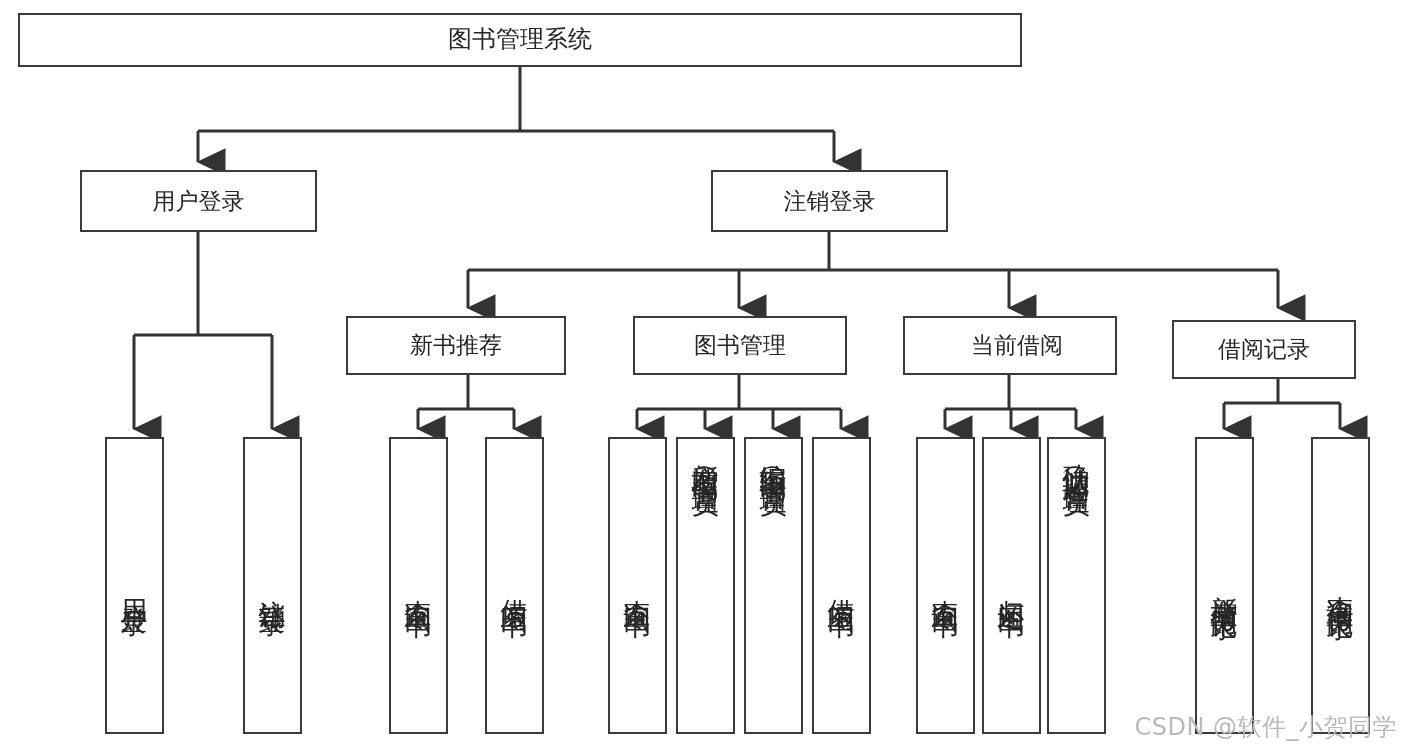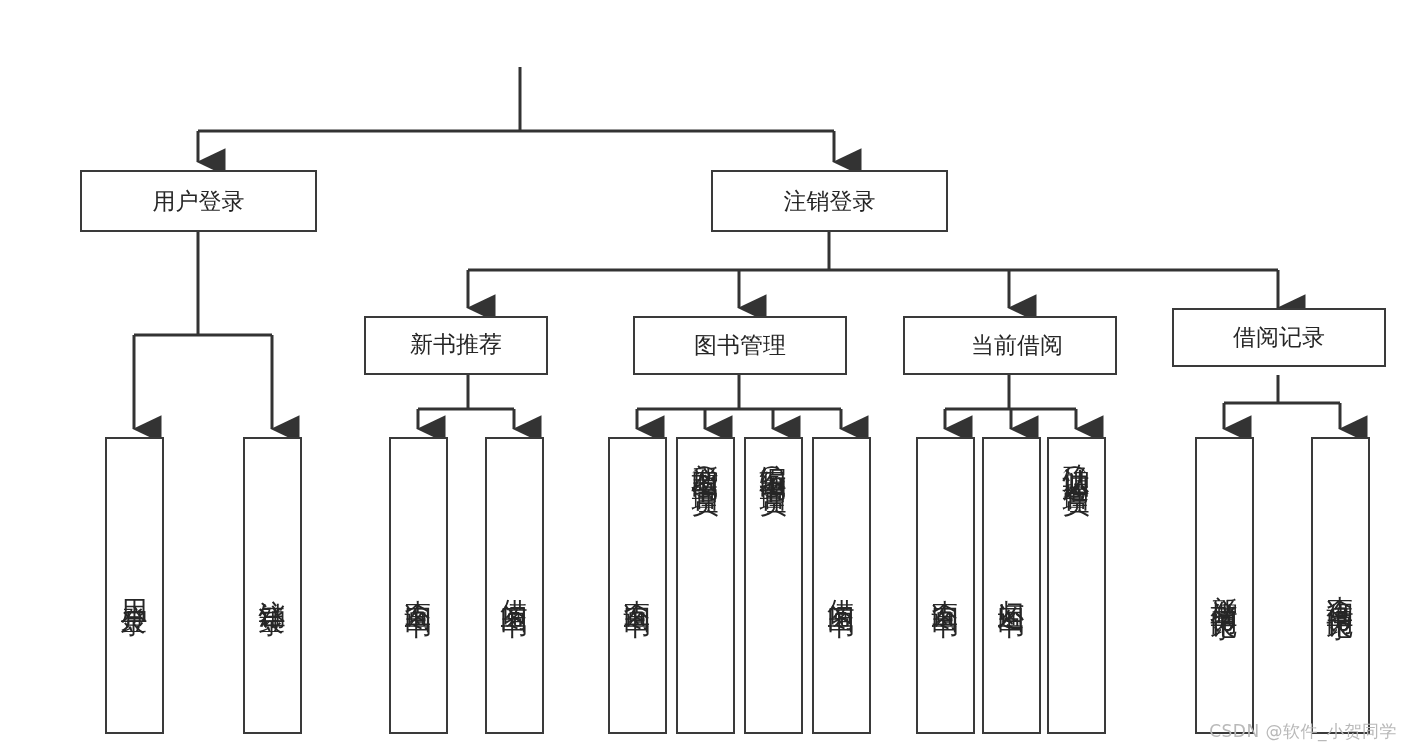--- a/index.html
+++ b/index.html
@@ -64,21 +64,21 @@
   }
   
   .node.v.toptext {
     align-items: flex-start;
     padding-top: 3px;
   }
   .watermark {
     position: absolute;
     right: 8px;
     bottom: 4px;
-    font-size: 17px;
+    font-size: 24px;
     color: #b9b9b9;
     letter-spacing: 0.5px;
     z-index: 8;
     white-space: nowrap;
   }
 </style>
 </head>
 <body>
 
 <div id="canvas">
@@ -127,38 +127,41 @@
       <path d="M 1011 409 L 1011 429" marker-end="url(#arrow)"></path>
       <path d="M 1076 409 L 1076 429" marker-end="url(#arrow)"></path>
 
       <path d="M 1278 375 L 1278 403"></path>
       <path d="M 1224 403 L 1340 403"></path>
       <path d="M 1224 403 L 1224 429" marker-end="url(#arrow)"></path>
       <path d="M 1340 403 L 1340 429" marker-end="url(#arrow)"></path>
     </g>
   </svg>
 
+  <div class="node h root" style="left:18px; top:13px; width:1004px; height:54px;">
+    <span class="label">图书管理系统</span>
+  </div>
 
   <div class="node h" style="left:80px; top:170px; width:237px; height:62px;">
     <span class="label">用户登录</span>
   </div>
   <div class="node h" style="left:711px; top:170px; width:237px; height:62px;">
     <span class="label">注销登录</span>
   </div>
 
-  <div class="node h" style="left:364px; top:316px; width:184px; height:59px;font-family:Liberation Serif, serif;">
+  <div class="node h" style="left:346px; top:316px; width:220px; height:59px;">
     <span class="label">新书推荐</span>
   </div>
   <div class="node h" style="left:633px; top:316px; width:214px; height:59px;">
     <span class="label">图书管理</span>
   </div>
   <div class="node h" style="left:903px; top:316px; width:214px; height:59px;padding-left:14px;">
     <span class="label">当前借阅</span>
   </div>
-  <div class="node h" style="left:1172px; top:308px; width:214px; height:59px;">
+  <div class="node h" style="left:1172px; top:320px; width:184px; height:59px;">
     <span class="label">借阅记录</span>
   </div>
 
   <div class="node v" style="left:105px; top:437px; width:59px; height:297px;">
     <span class="label">用户登录</span>
   </div>
   <div class="node v" style="left:243px; top:437px; width:59px; height:297px;">
     <span class="label">注销登录</span>
   </div>
 

